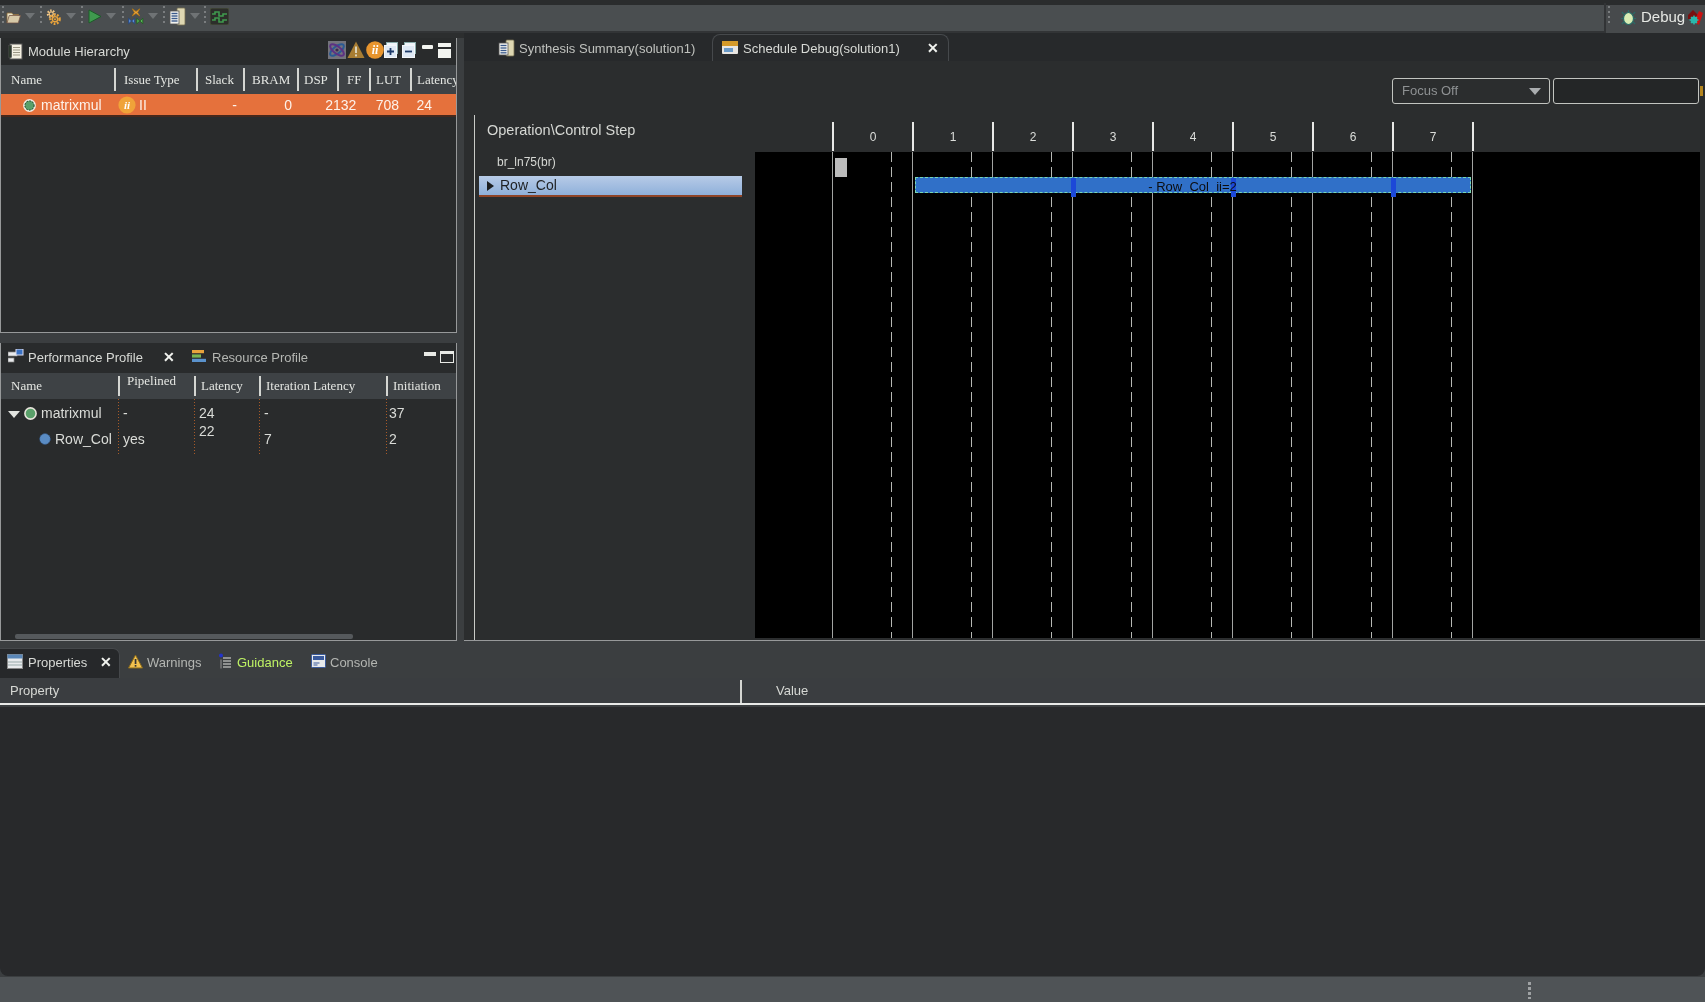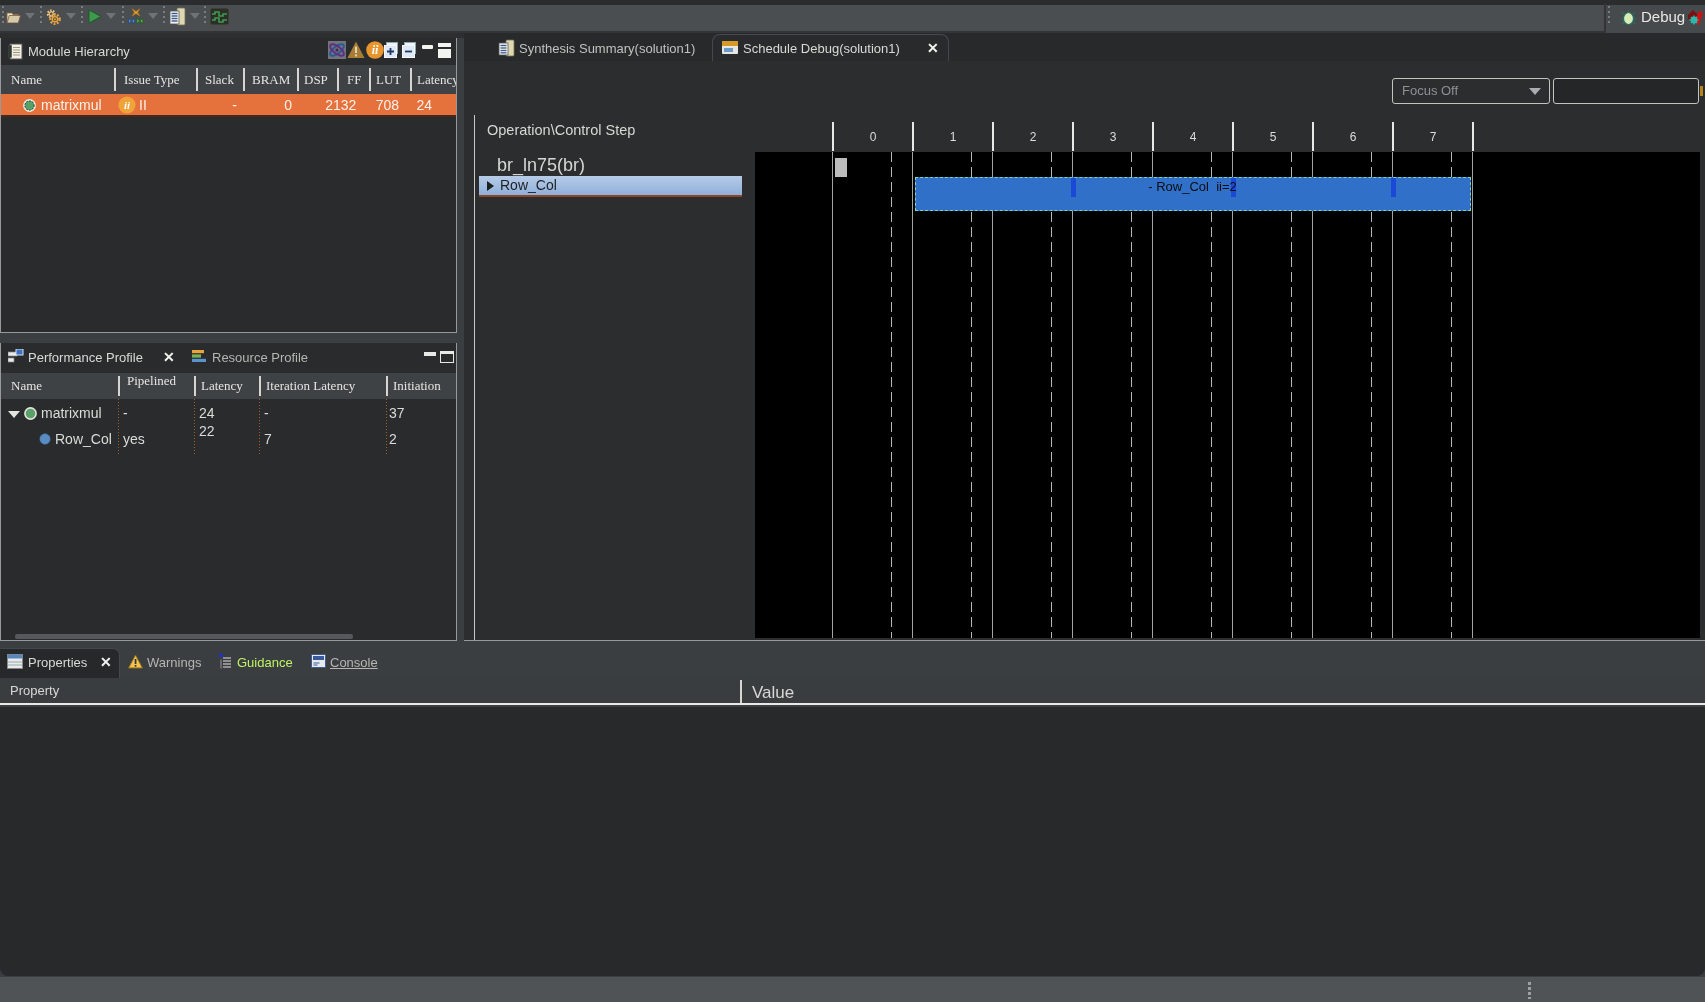--- a/index.html
+++ b/index.html
@@ -313,21 +313,21 @@
     <div class="gl" style="left:717px;"></div>
     <div class="gd" style="left:136px;"></div>
       <div class="gd" style="left:216px;"></div>
     <div class="gd" style="left:296px;"></div>
       <div class="gd" style="left:376px;"></div>
     <div class="gd" style="left:456px;"></div>
       <div class="gd" style="left:536px;"></div>
     <div class="gd" style="left:616px;"></div>
       <div class="gd" style="left:696px;"></div>
     <div class="abs" style="left:80px;top:6px;width:12px;height:19px;background:#bcbcbc;"></div>
-    <div class="abs" style="left:160px;top:25px;width:556px;height:34px;background:#3070c8;border:1.5px dashed #78d8b5;">
+    <div class="abs" style="left:160px;top:25px;width:556px;height:16px;background:#3070c8;border:1.5px dashed #78d8b5;">
       <div class="abs" style="left:155px;top:0;width:5px;height:19px;background:#1c48d8;"></div>
       <div class="abs" style="left:315px;top:0;width:5px;height:19px;background:#1c48d8;"></div>
       <div class="abs" style="left:475px;top:0;width:5px;height:19px;background:#1c48d8;"></div>
       <div class="abs" style="left:0;top:1px;width:553px;text-align:center;color:#0c0e10;font-size:13px;">- Row_Col&nbsp; ii=2</div>
     </div>
   </div>
 
   <div class="tick" style="left:832px;top:122px;height:29px;"></div>
   <div class="tick" style="left:912px;top:122px;height:29px;"></div>
   <div class="tick" style="left:992px;top:122px;height:29px;"></div>
@@ -339,32 +339,32 @@
   <div class="tick" style="left:1472px;top:122px;height:29px;"></div>
   <div class="rlab" style="left:833px;top:130px;">0</div>
   <div class="rlab" style="left:913px;top:130px;">1</div>
   <div class="rlab" style="left:993px;top:130px;">2</div>
   <div class="rlab" style="left:1073px;top:130px;">3</div>
   <div class="rlab" style="left:1153px;top:130px;">4</div>
   <div class="rlab" style="left:1233px;top:130px;">5</div>
   <div class="rlab" style="left:1313px;top:130px;">6</div>
   <div class="rlab" style="left:1393px;top:130px;">7</div>
 
-  <div class="abs" style="left:497px;top:155px;color:#d6d8d4;font-size:18px;">br_ln75(br)</div>
+  <div class="abs" style="left:497px;top:155px;color:#d6d8d4;font-size:12px;">br_ln75(br)</div>
   <div class="abs" style="left:479px;top:176px;width:263px;height:21px;background:linear-gradient(#b7cbe7,#8fb0da);border-bottom:2px solid #8f4427;">
     <div class="abs" style="left:8px;top:5px;width:0;height:0;border-top:5.5px solid transparent;border-bottom:5.5px solid transparent;border-left:7px solid #1c1e20;"></div>
     <div class="abs" style="left:21px;top:1px;color:#1e2022;font-size:14px;">Row_Col</div>
   </div>
 
   <div class="abs" id="btabbar"></div>
   <div class="abs" id="btab"></div>
   <div class="abs" id="bhdr">
     <div class="abs" style="left:10px;top:5px;color:#d6d8d4;font-size:13px;">Property</div>
     <div class="abs" style="left:740px;top:2px;width:2px;height:23px;background:#d4d6d2;"></div>
-    <div class="abs" style="left:752px;top:5px;color:#d6d8d4;font-size:17px;">Value</div>
+    <div class="abs" style="left:776px;top:5px;color:#d6d8d4;font-size:13px;">Value</div>
   </div>
   <div class="abs" id="bbody"></div>
   <div class="abs" id="statusbar">
     <div class="abs" style="left:1528px;top:5px;width:3px;height:17px;background-image:repeating-linear-gradient(#9fa2a4 0 3px, transparent 3px 5px);"></div>
   </div>
 
   <svg class="abs" style="left:7px;top:654px;" width="16" height="15" viewBox="0 0 16 15">
     <rect x="0.5" y="0.5" width="15" height="14" fill="#e8eaec" stroke="#888" stroke-width="1"></rect>
     <rect x="0.5" y="0.5" width="15" height="4" fill="#5a87b8"></rect>
     <g stroke="#9aa" stroke-width="1">
@@ -394,14 +394,14 @@
   </svg>
   <div class="abs vtab" style="left:237px;top:655px;color:#bef264;">Guidance</div>
   <svg class="abs" style="left:311px;top:654px;" width="15" height="14" viewBox="0 0 15 14">
     <rect x="0.5" y="0.5" width="14" height="13" rx="1" fill="#e8eaec" stroke="#3a5a9c" stroke-width="1"></rect>
     <rect x="2" y="2" width="11" height="4" fill="#3a5a9c"></rect>
     <g stroke="#3a5a9c" stroke-width="1">
         <path d="M2.5 9 h6"></path>
         <path d="M2.5 11 h4"></path>
       </g>
   </svg>
-  <div class="abs vtab" style="left:330px;top:655px;color:#b4b6b2;text-decoration:underline;">Console</div>
+  <div class="abs vtab" style="left:330px;top:655px;color:#b4b6b2;">Console</div>
 </div>
 
 </body></html>

